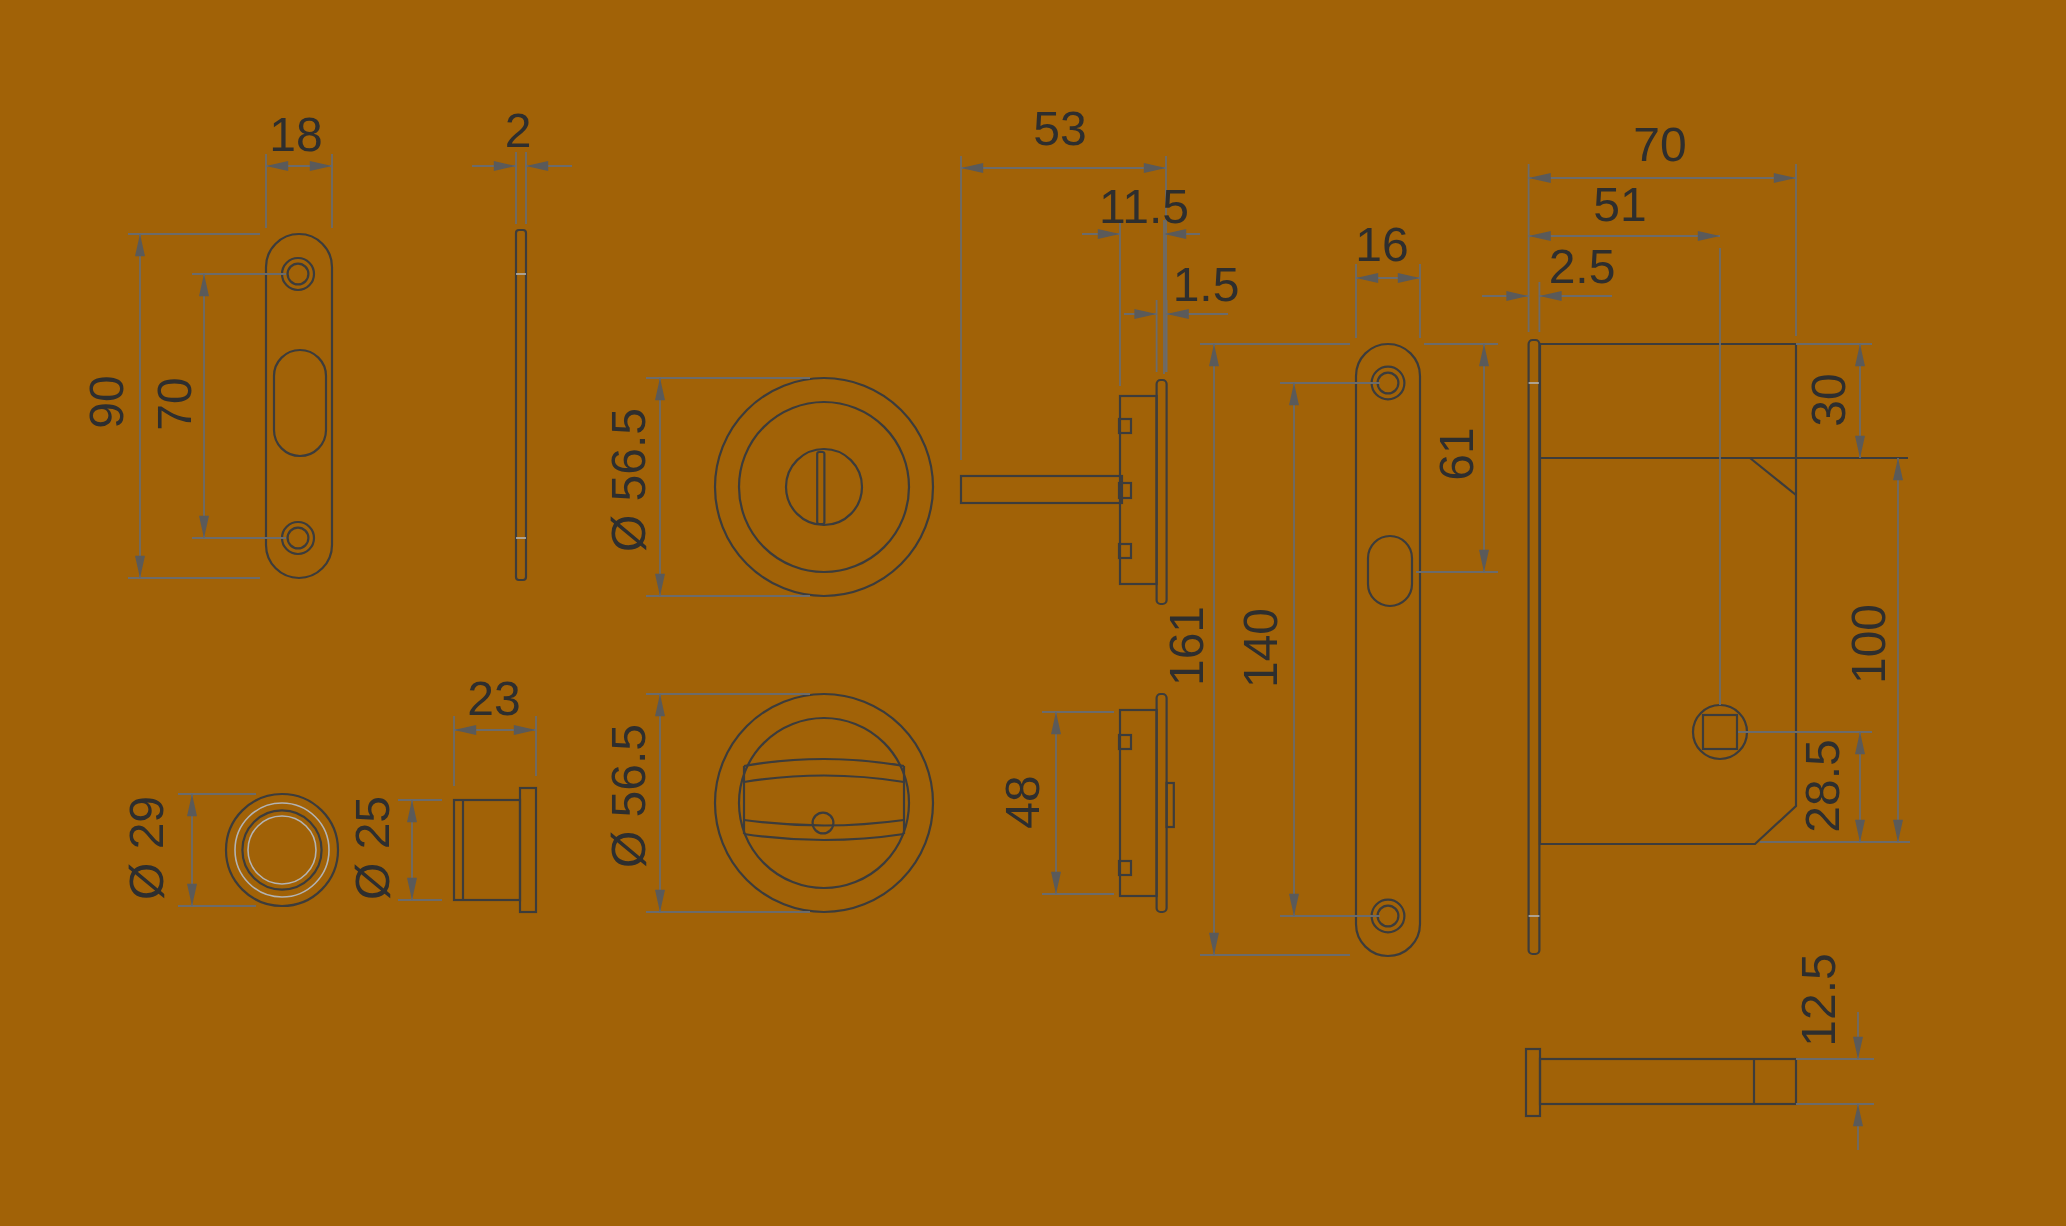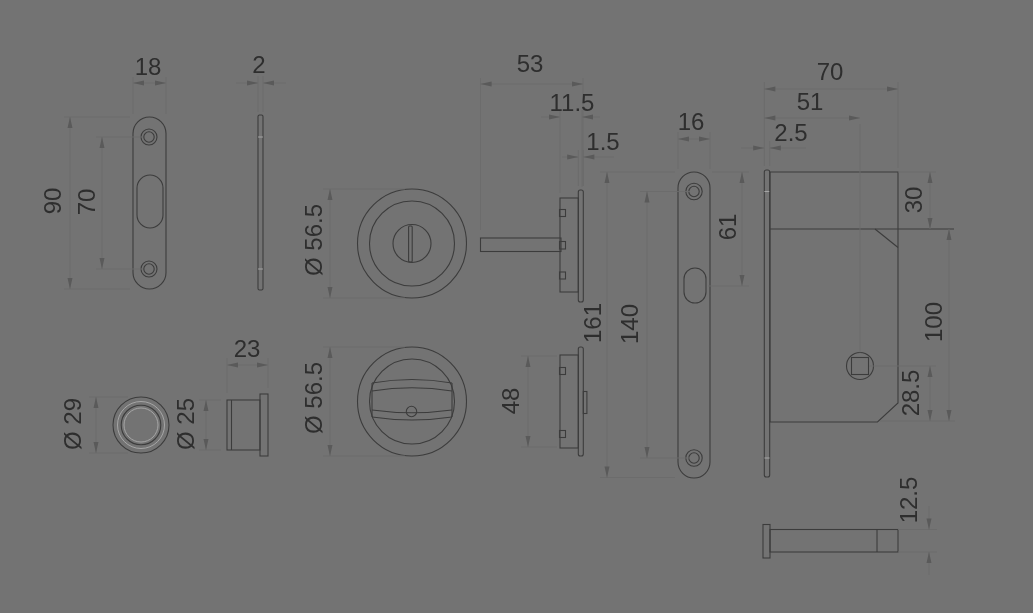--- a/index.html
+++ b/index.html
@@ -1,16 +1,16 @@
 <!DOCTYPE html>
 <html><head>
 <meta charset="utf-8">
 <style>
   html,body{margin:0;padding:0;background:#ffffff;}
-  .stage{position:relative;width:1033px;height:613px;background:#737373;overflow:hidden;}
+  .stage{position:relative;width:1033px;height:613px;background:#a16207;overflow:hidden;}
   svg{display:block;}
   .part{stroke:#3c3c3c;stroke-width:1.1;fill:none;}
   .part-light{stroke:#b3b3b3;stroke-width:0.8;fill:none;}
   .dim{stroke:#6b6b6b;stroke-width:0.9;fill:none;}
   text.dimtxt{
     font-family:"Liberation Sans","DejaVu Sans",sans-serif;
     font-size:24px;
     fill:#2e2e2e;
     text-anchor:middle;
     dominant-baseline:middle;

